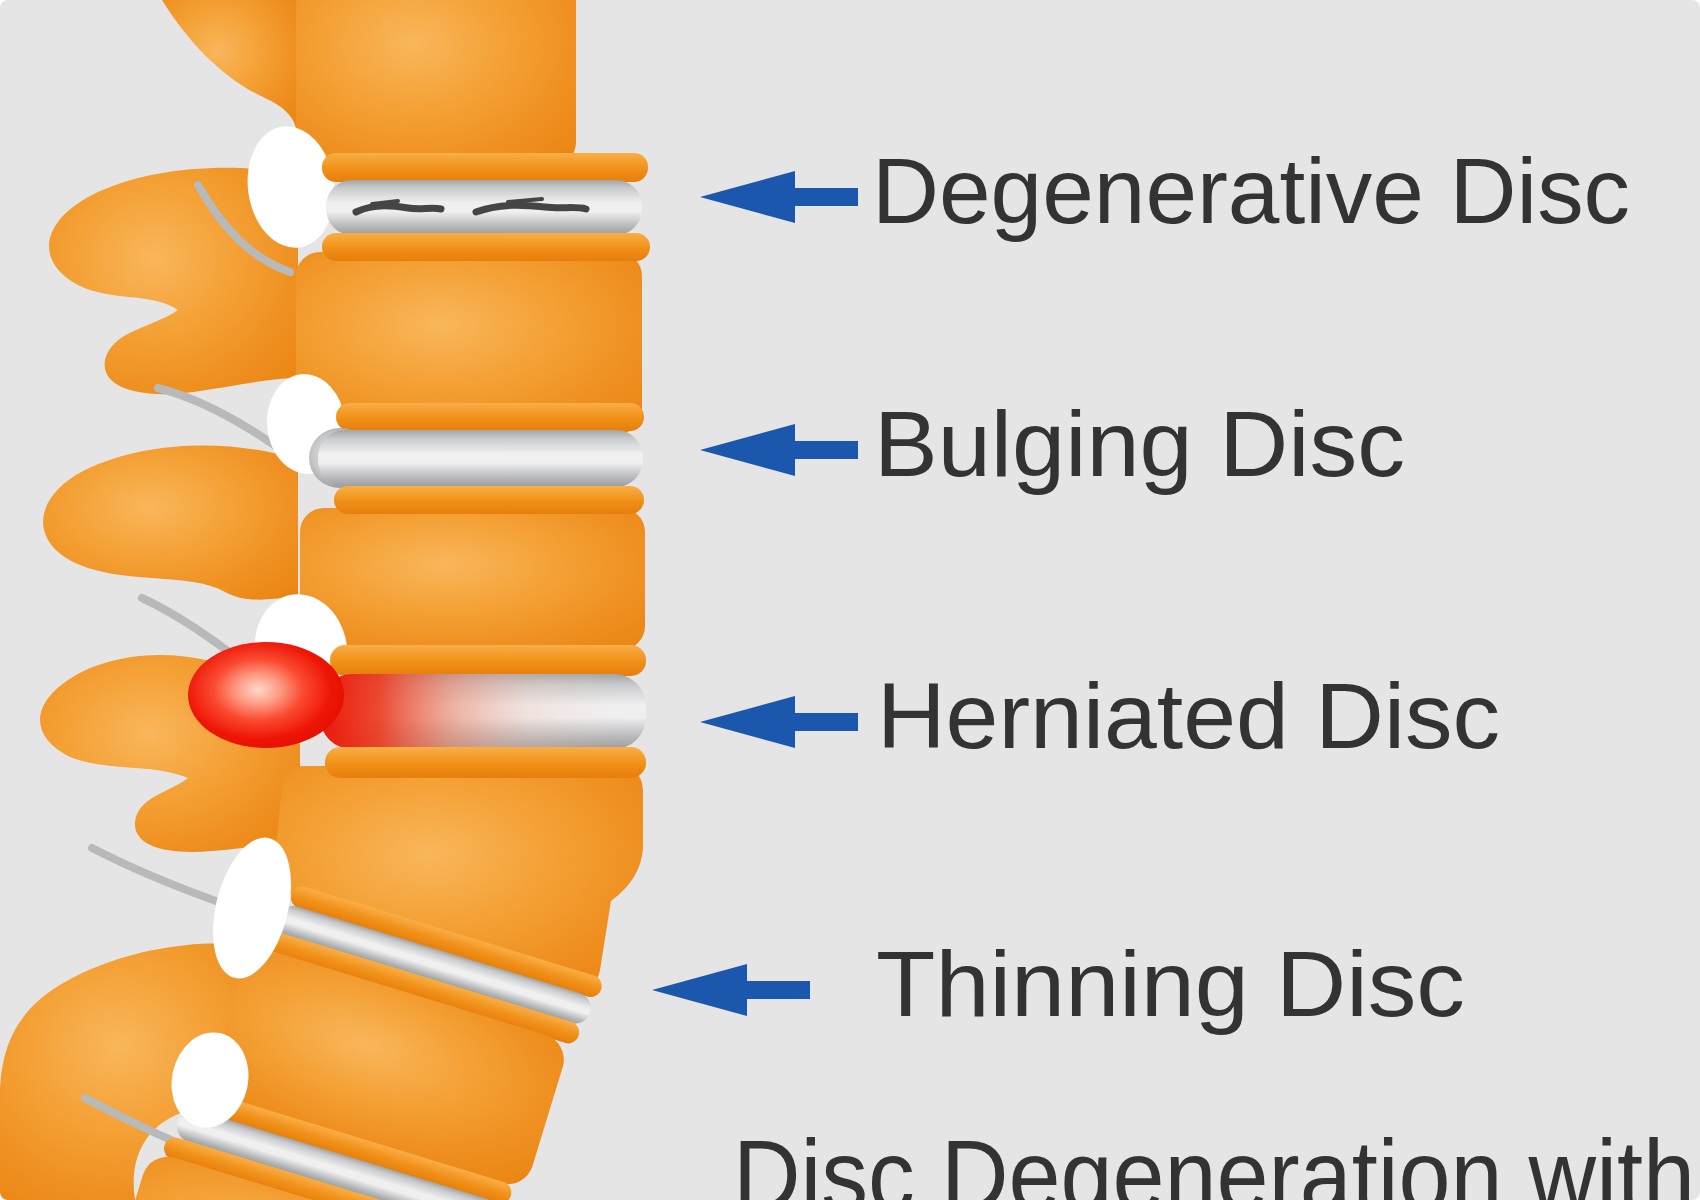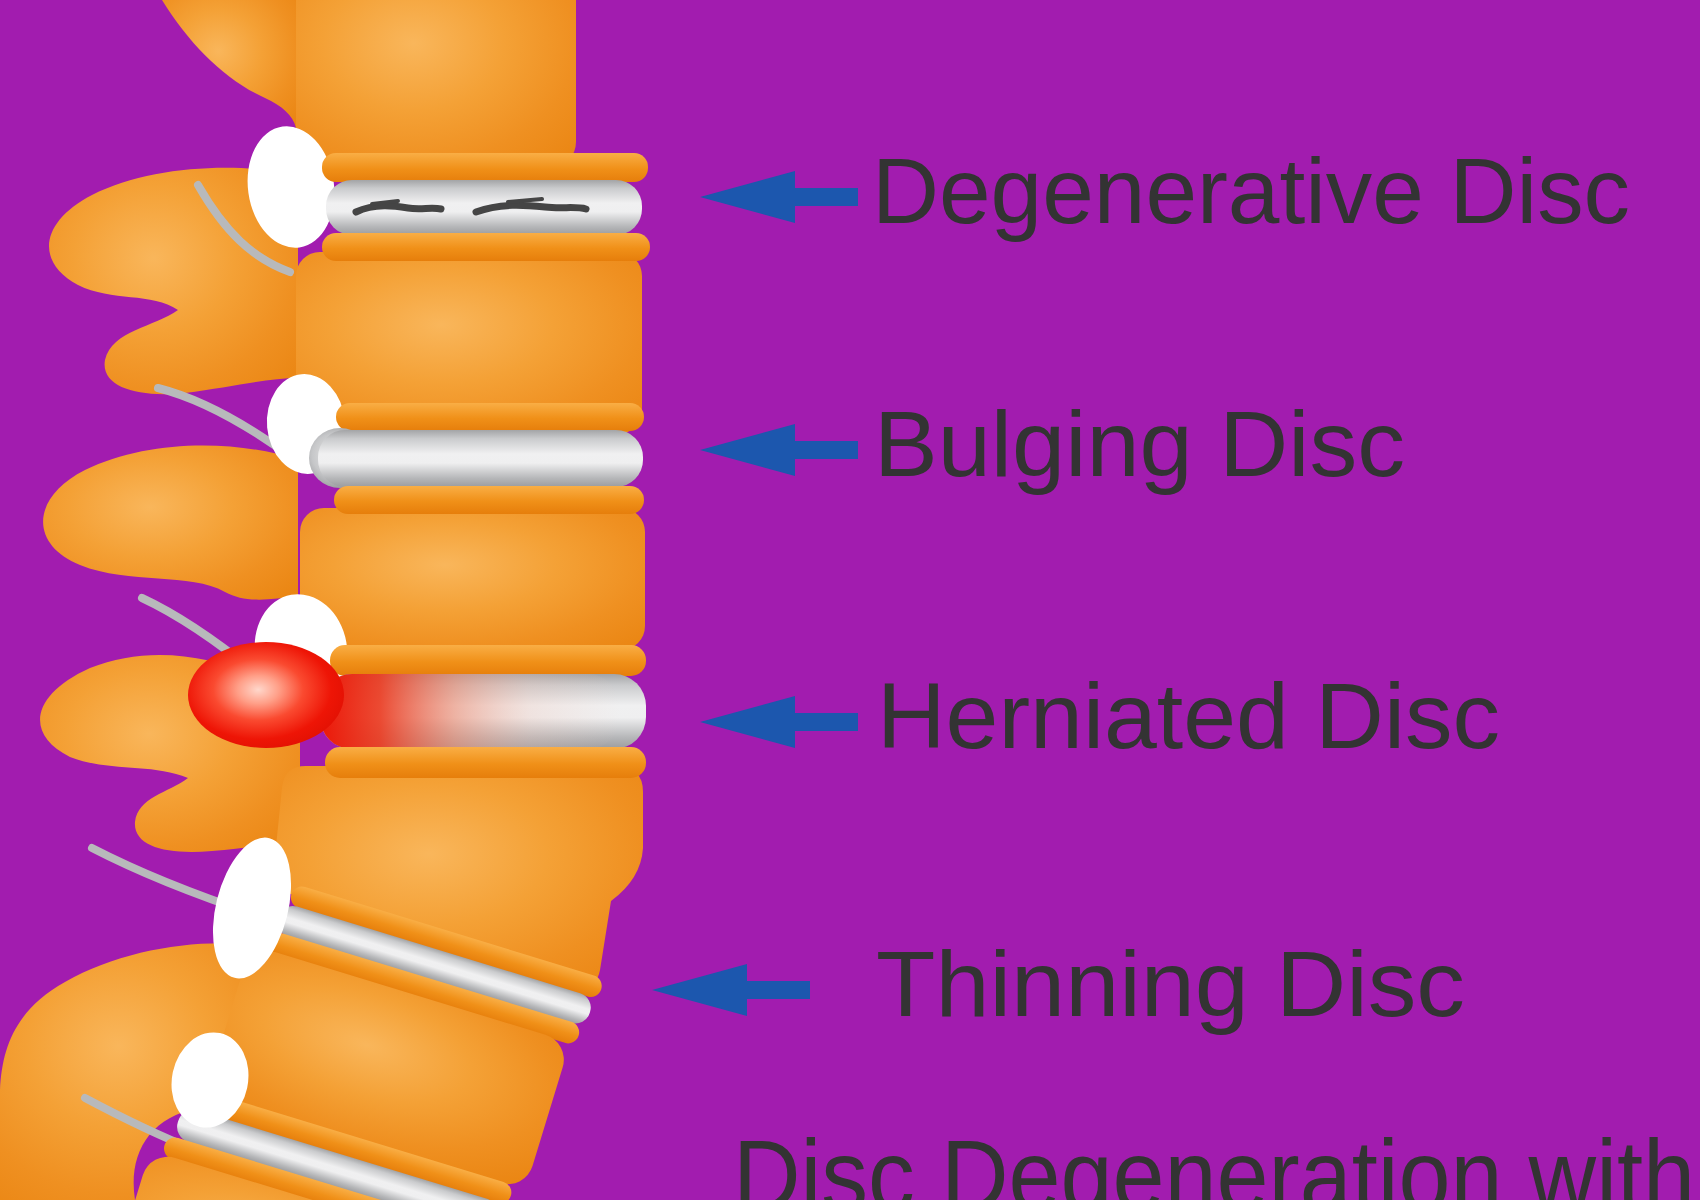--- a/index.html
+++ b/index.html
@@ -1,17 +1,17 @@
 <!DOCTYPE html>
 <html><head>
 <meta charset="utf-8">
 <style>
   html,body{margin:0;padding:0;background:#ffffff;}
-  .canvas{position:relative;width:1700px;height:1200px;background:#a21caf;overflow:hidden;
-          font-family:"Liberation Sans","DejaVu Sans",sans-serif;}
+  .canvas{position:relative;width:1700px;height:1200px;background:#e5e5e5;overflow:hidden;
+          font-family:"Liberation Sans","DejaVu Sans",sans-serif;border-radius:8px;}
   svg{display:block;}
   text.disc-label{fill:#333333;font-family:"Liberation Sans","DejaVu Sans",sans-serif;
                   font-size:92px;font-weight:400;}
   text.caption{fill:#333333;font-family:"Liberation Sans","DejaVu Sans",sans-serif;
                font-size:100px;font-weight:400;}
 </style>
 </head>
 <body>
 
 <div class="canvas">

